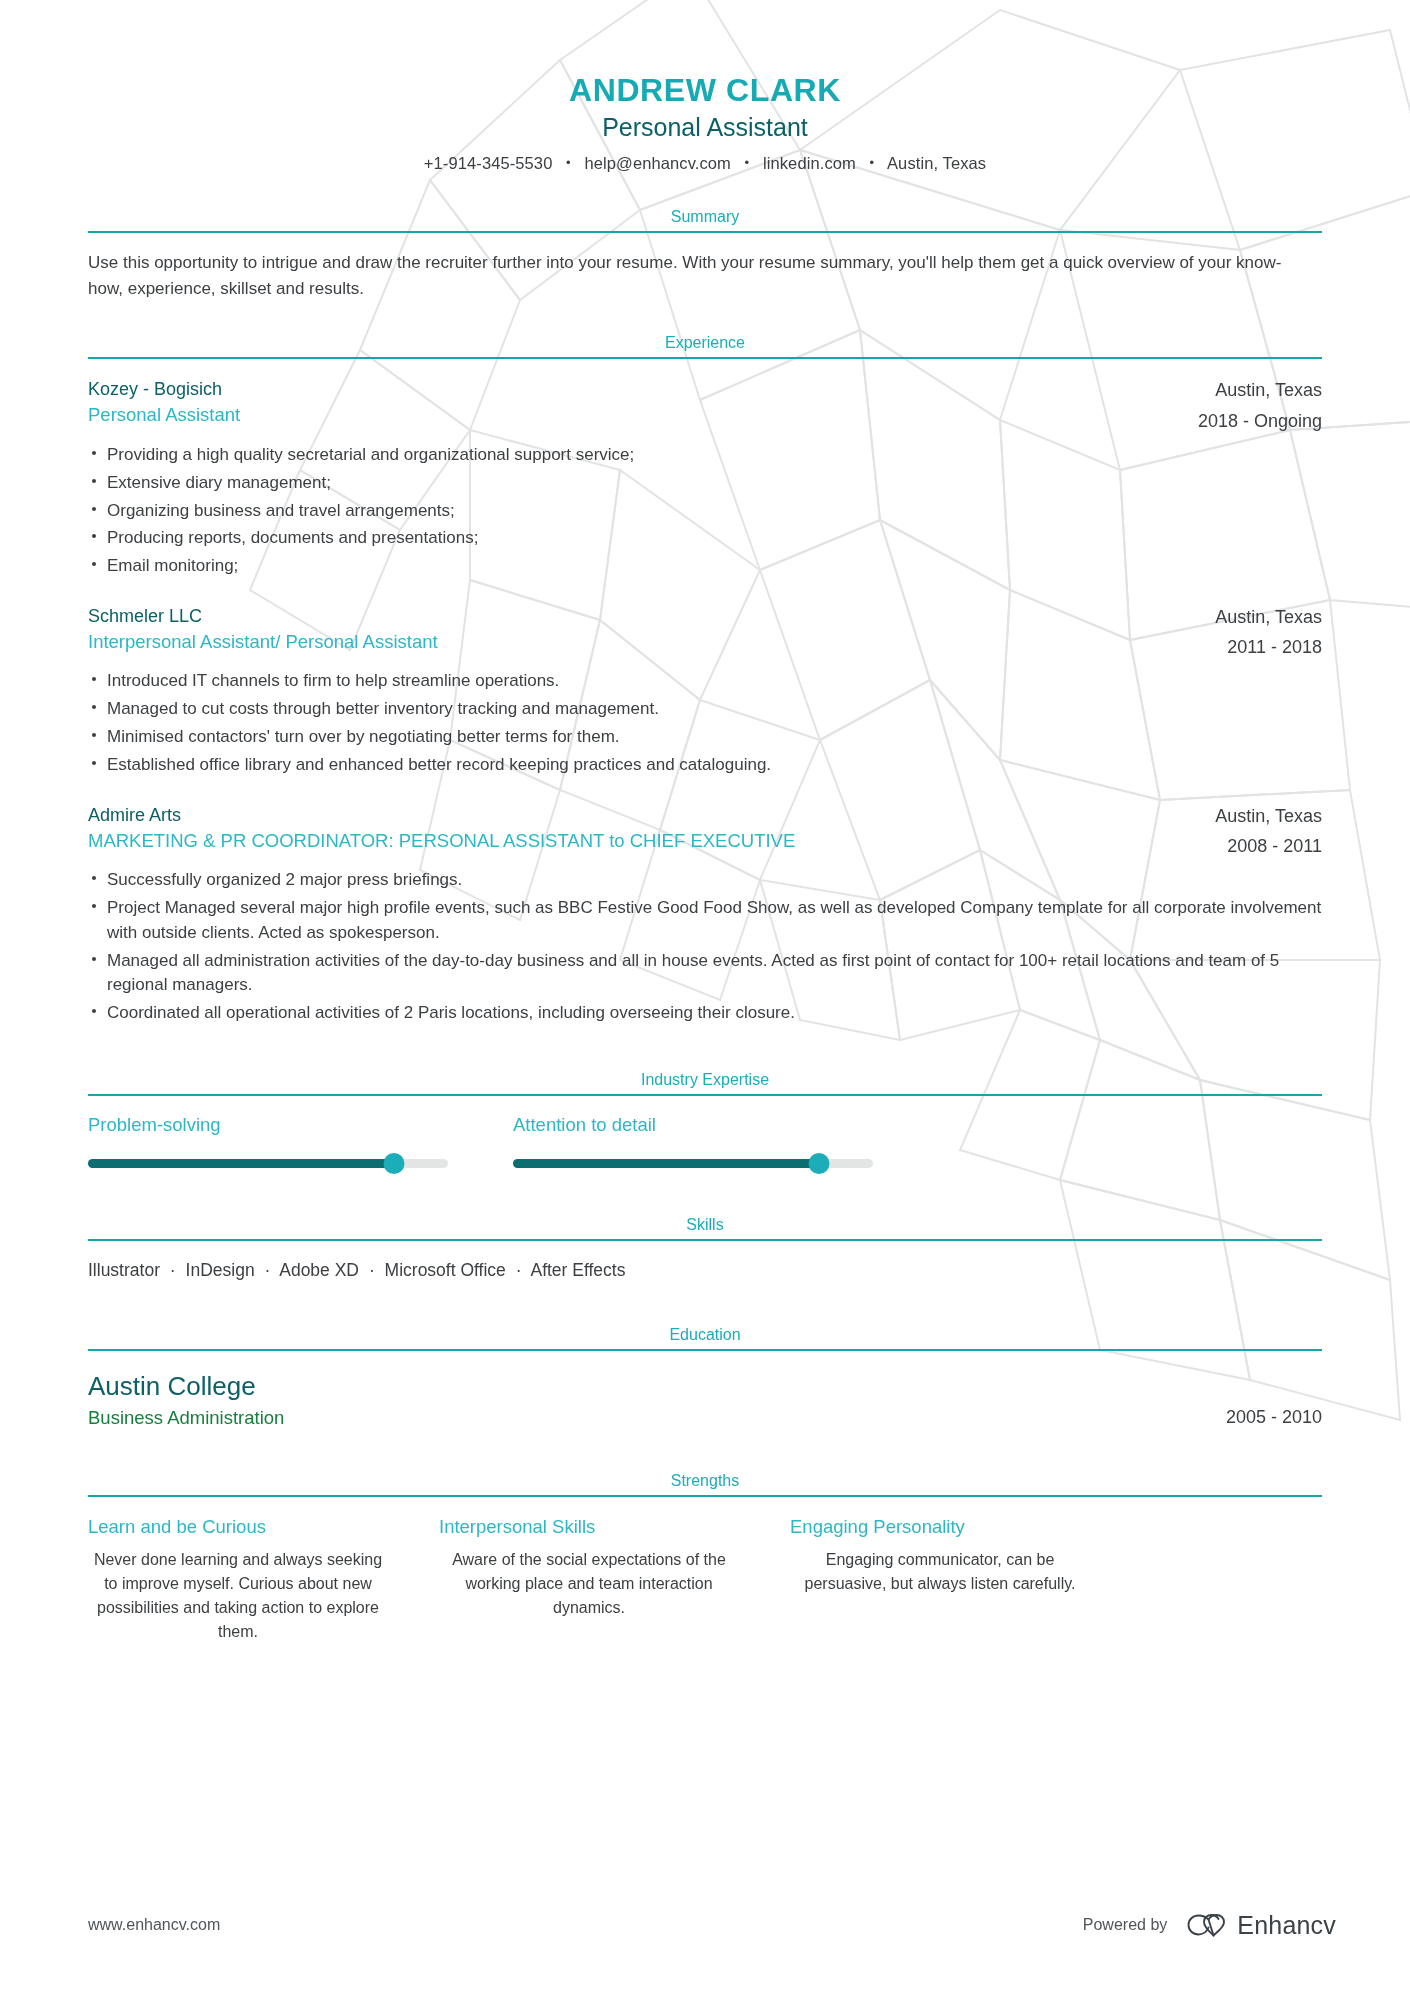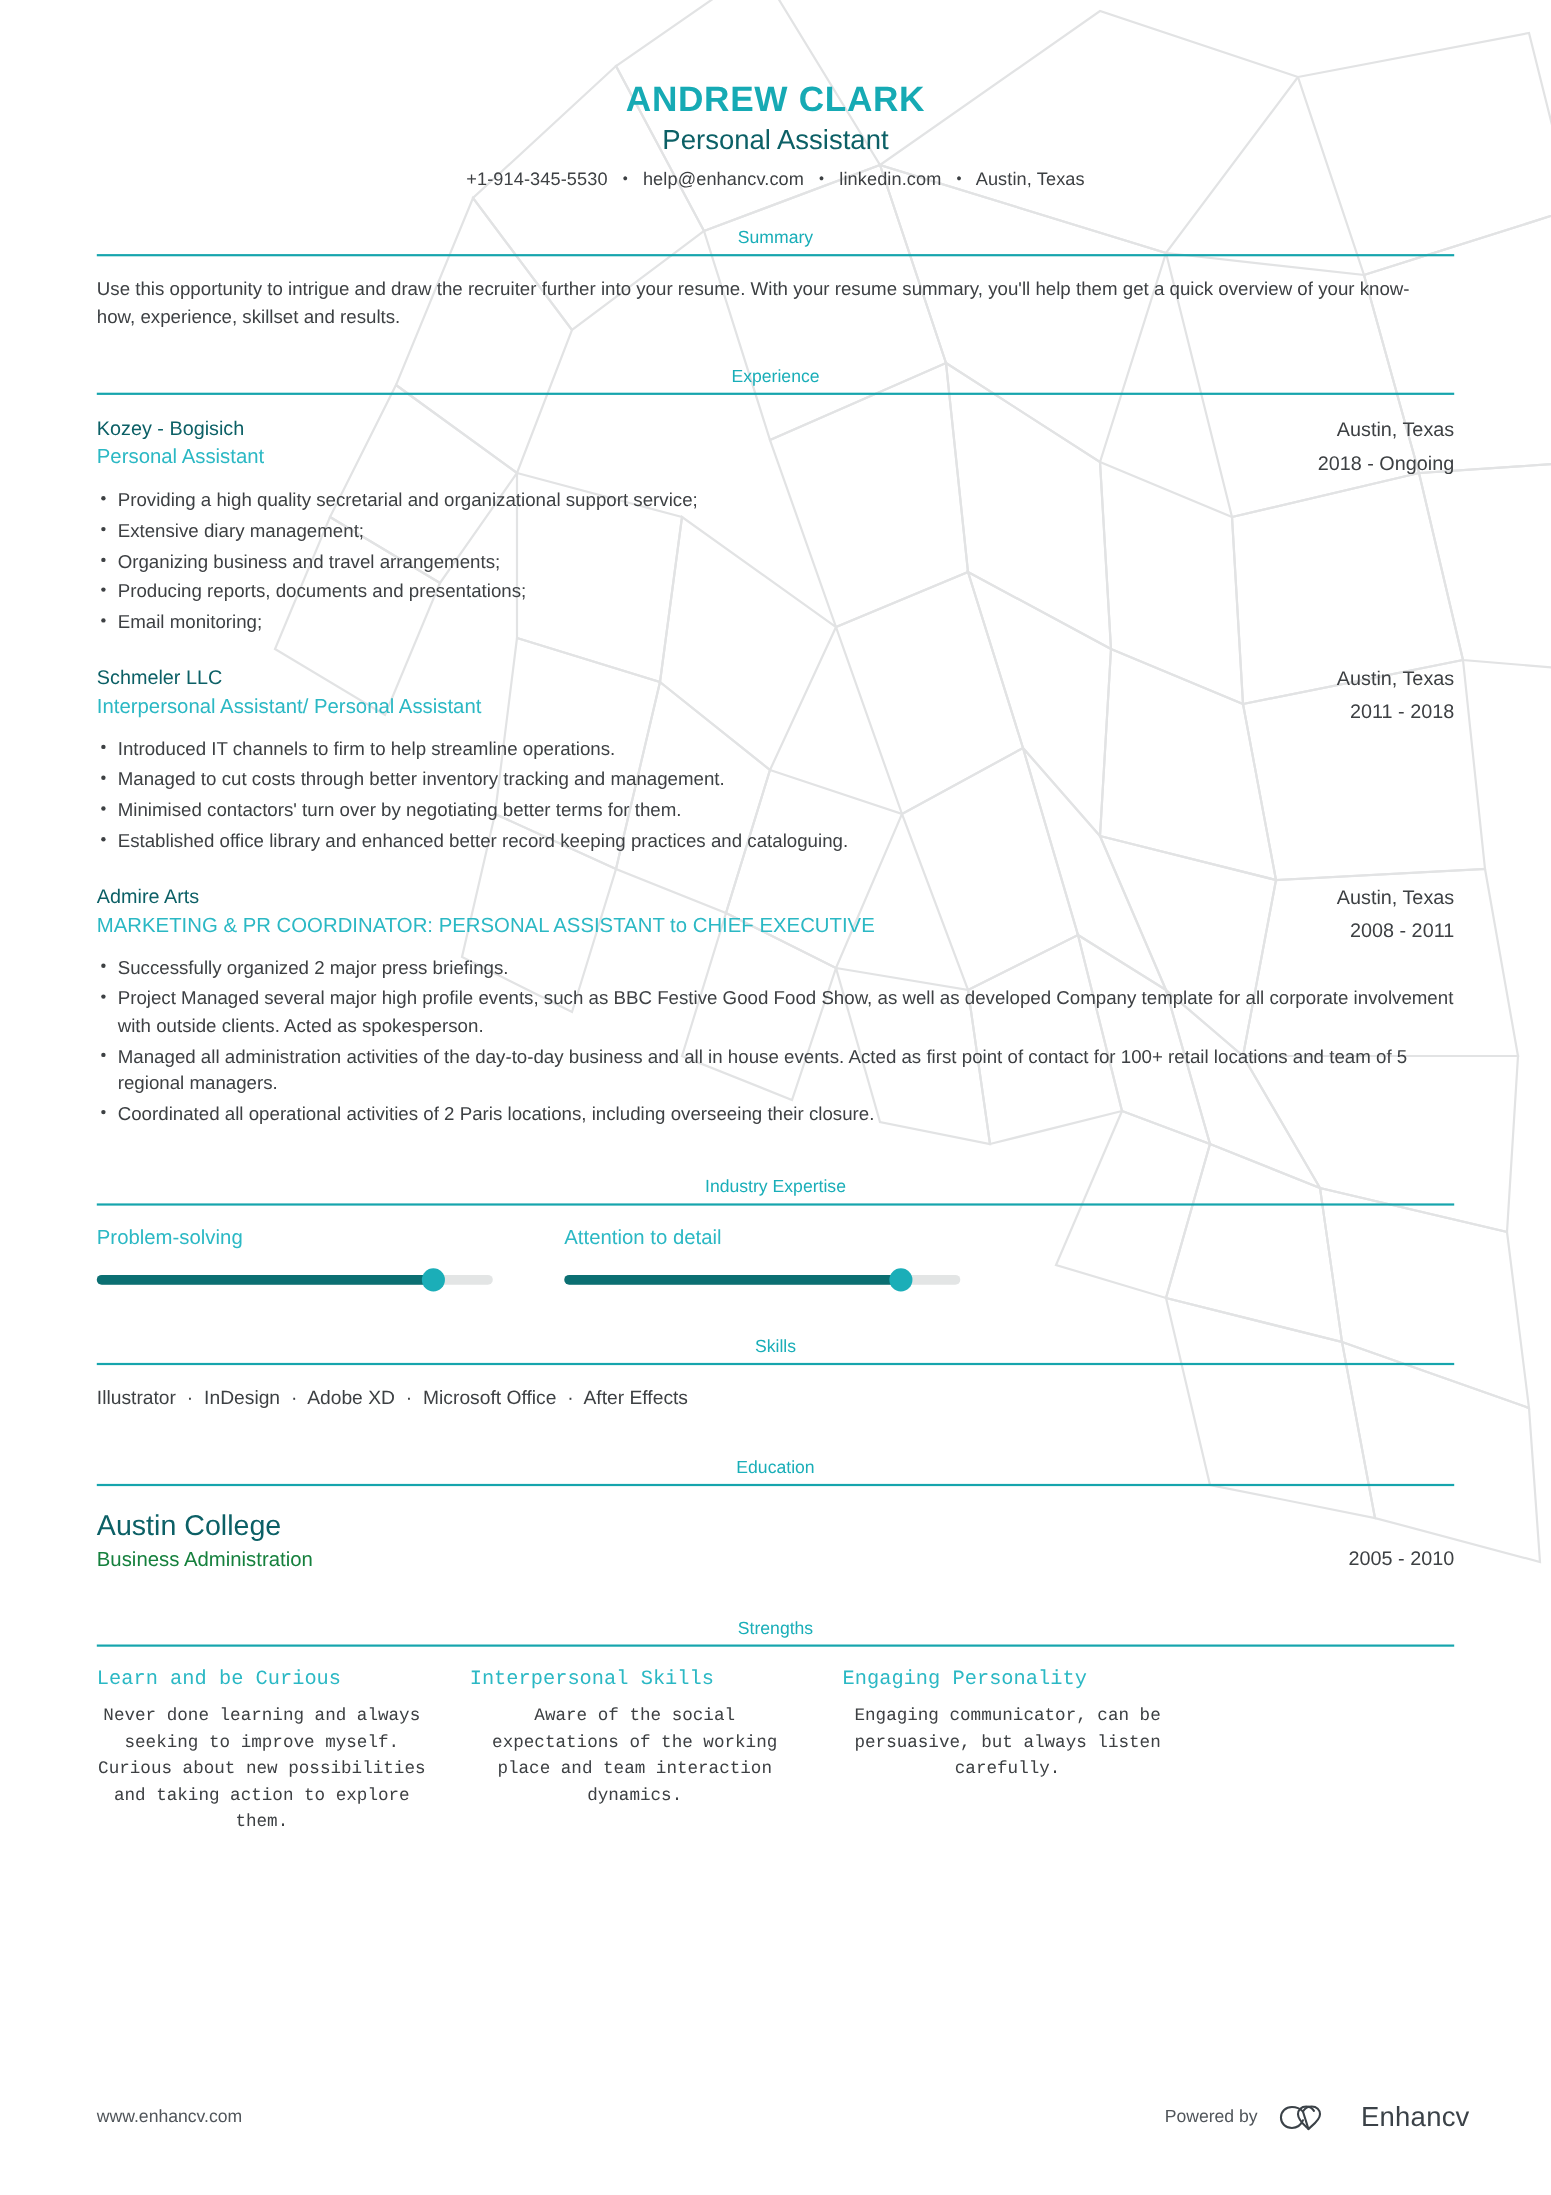--- a/index.html
+++ b/index.html
@@ -229,22 +229,21 @@
     font-size: 18px;
     color: #3d4043;
     line-height: 1.35;
     padding-bottom: 2px;
   }
 
   
   .strengths-grid {
     display: flex;
     margin-top: 18px;
-    gap: 4px;
-    font-family: Liberation Mono, monospace;
+    gap: 16px;
   }
   .strength-col { width: 335px; padding-right: 35px; }
   .strength-title {
     font-size: 18.5px;
     color: #2BB8C4;
     line-height: 1.3;
   }
   .strength-desc {
     margin-top: 9px;
     font-size: 16px;
@@ -270,21 +269,21 @@
   }
   .footer-brand {
     display: flex;
     align-items: center;
     gap: 16px;
   }
   .powered-by {
     font-size: 16px;
     color: #50555a;
   }
-  .brand-mark { display: flex; align-items: center; gap: 24px; }
+  .brand-mark { display: flex; align-items: center; gap: 0; }
   .brand-name {
     font-size: 25px;
     color: #3b4248;
     letter-spacing: 0.2px;
   }
 </style>
 </head>
 <body>
 
 <div class="page">

